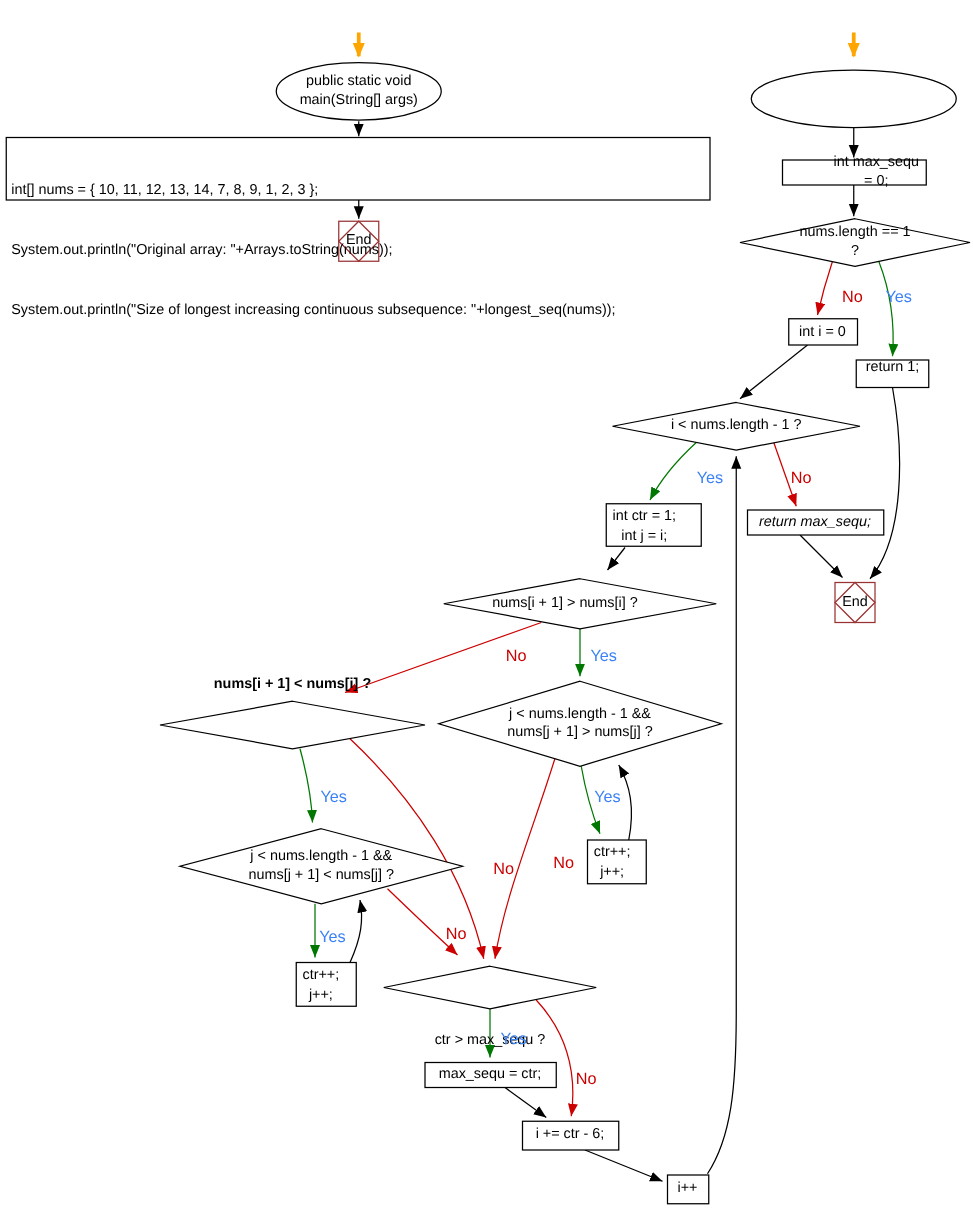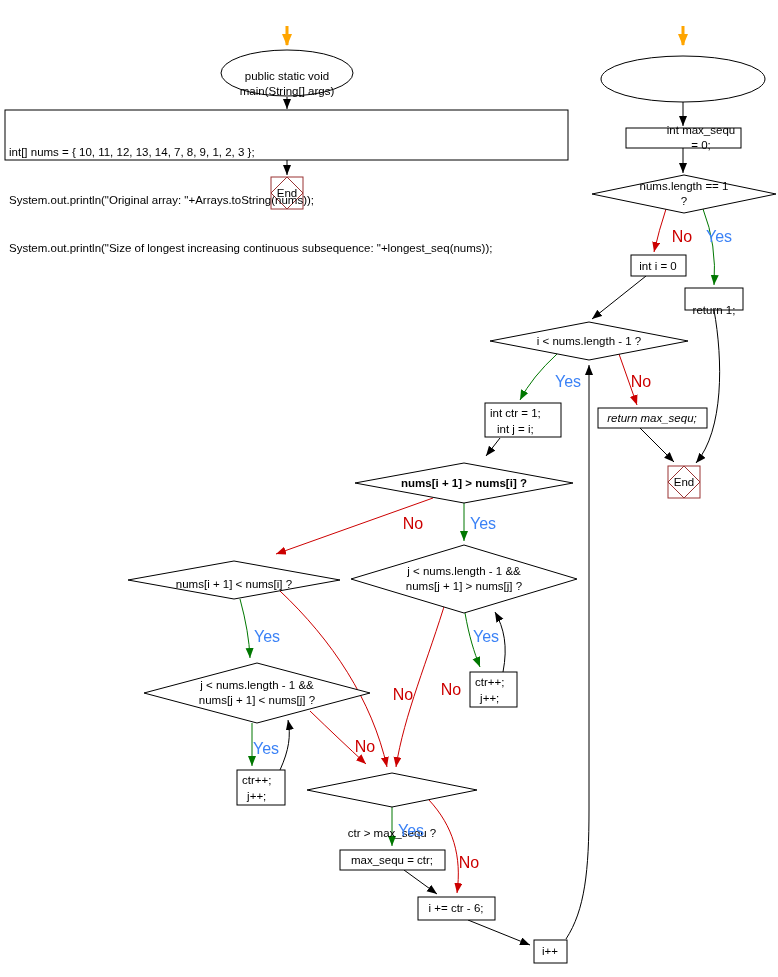--- a/index.html
+++ b/index.html
@@ -3,21 +3,21 @@
 <meta charset="utf-8">
 <style>
   html,body{margin:0;padding:0;background:#fff;}
   .stage{position:relative;width:778px;height:977px;background:#ffffff;
          font-family:"Liberation Sans",sans-serif;overflow:hidden;}
   .stage svg{position:absolute;left:0;top:0;}
   .lbl{position:absolute;transform:translate(-50%,-50%);font-size:11.5px;line-height:15px;
        color:#000;white-space:pre-line;text-align:center;pointer-events:none;}
   .lbl.left{transform:none;text-align:center;line-height:16px;}
   .code{position:absolute;left:9px;top:112px;font-size:11.5px;line-height:16px;color:#000;white-space:pre;}
-  .tag{position:absolute;transform:translate(-50%,-50%);font-size:16px;white-space:nowrap;}
+  .tag{position:absolute;transform:translate(-50%,-50%);font-size:13px;white-space:nowrap;}
   .tag.yes{color:#3b82f6;}
   .tag.no{color:#cc0000;}
 </style>
 </head>
 <body>
 
 <div class="stage">
 
 <svg width="778" height="977" viewBox="0 0 778 977">
   <defs>
@@ -92,42 +92,42 @@
   </g>
 
   <g fill="#ffffff" stroke="#993333" stroke-width="1">
     <rect x="271" y="177" width="32" height="32"></rect>
     <polygon points="287,177 303,193 287,209 271,193"></polygon>
     <rect x="668" y="466" width="32" height="32"></rect>
     <polygon points="684,466 700,482 684,498 668,482"></polygon>
   </g>
 </svg>
 
-<div class="lbl" style="left:287px;top:84px;">public static void
+<div class="lbl" style="left:287px;top:73px;">public static void
 main(String[] args)</div>
 <div class="code">
   <div>int[] nums = { 10, 11, 12, 13, 14, 7, 8, 9, 1, 2, 3 };</div>
   <div>System.out.println("Original array: "+Arrays.toString(nums));</div>
   <div>System.out.println("Size of longest increasing continuous subsequence: "+longest_seq(nums));</div>
 </div>
 <div class="lbl" style="left:287px;top:193px;">End</div>
 
 <div class="lbl" style="left:701px;top:138px;">int max_sequ = 0;</div>
 <div class="lbl" style="left:684px;top:194px;">nums.length == 1 ?</div>
 <div class="lbl" style="left:658px;top:266px;">int i = 0</div>
-<div class="lbl" style="left:714px;top:310px;">return 1;</div>
+<div class="lbl" style="left:714px;top:294px;">return 1;</div>
 <div class="lbl" style="left:589px;top:341px;">i &lt; nums.length - 1 ?</div>
 <div class="lbl left" style="left:490px;top:405px;">int ctr = 1;
 int j = i;</div>
 <div class="lbl" style="left:652px;top:418px;font-style:italic;">return max_sequ;</div>
 <div class="lbl" style="left:684px;top:482px;">End</div>
-<div class="lbl" style="left:464px;top:483px;font-weight:bold;">nums[i + 1] &gt; nums[i] ?</div>
+<div class="lbl" style="left:452px;top:483px;">nums[i + 1] &gt; nums[i] ?</div>
 <div class="lbl" style="left:464px;top:579px;">j &lt; nums.length - 1 &amp;&amp;
 nums[j + 1] &gt; nums[j] ?</div>
-<div class="lbl" style="left:234px;top:584px;">nums[i + 1] &lt; nums[i] ?</div>
+<div class="lbl" style="left:234px;top:548px;font-weight:bold;">nums[i + 1] &lt; nums[i] ?</div>
 <div class="lbl" style="left:257px;top:693px;">j &lt; nums.length - 1 &amp;&amp;
 nums[j + 1] &lt; nums[j] ?</div>
 <div class="lbl left" style="left:475px;top:674px;">ctr++;
 j++;</div>
 <div class="lbl left" style="left:242px;top:772px;">ctr++;
 j++;</div>
 <div class="lbl" style="left:392px;top:790px;margin-top:43px;">ctr &gt; max_sequ ?</div>
 <div class="lbl" style="left:392px;top:860px;">max_sequ = ctr;</div>
 <div class="lbl" style="left:456px;top:908px;">i += ctr - 6;</div>
 <div class="lbl" style="left:550px;top:951px;">i++</div>

